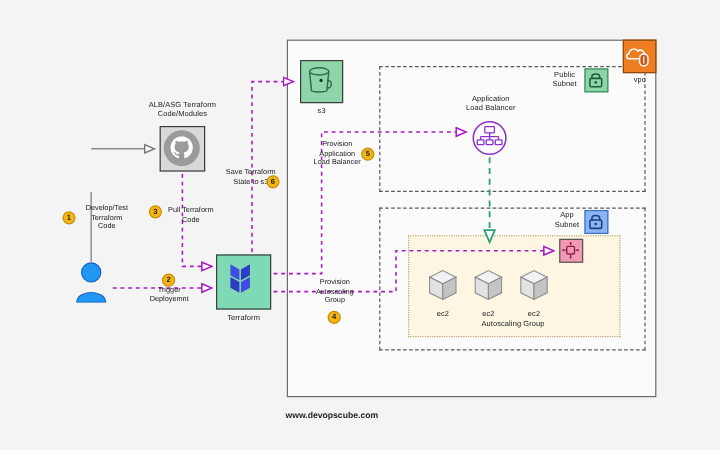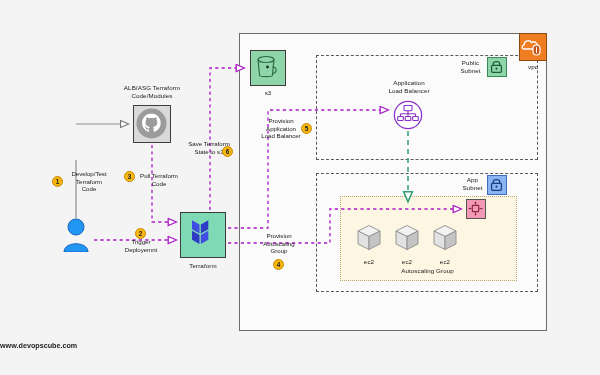--- a/index.html
+++ b/index.html
@@ -47,21 +47,21 @@
   #tf-cap{left:176px;top:262px;width:54px;}
   #gh-cap{left:112px;top:84px;width:80px;}
   #vpc-cap{left:519px;top:63px;width:28px;}
   #pubsub-cap{left:455px;top:59px;width:31px;}
   #appsub-cap{left:458px;top:176px;width:29px;}
   #alb-cap{left:369px;top:79px;width:80px;}
   #asg-cap{left:375px;top:267px;width:105px;}
   #ec2-cap-1{left:355px;top:258px;width:28px;}
   #ec2-cap-2{left:393px;top:258px;width:28px;}
   #ec2-cap-3{left:431px;top:258px;width:28px;}
-  #footer{left:0;top:341px;width:521px;font-size:7.2px;font-weight:bold;color:#222;text-align:left;}
+  #footer{left:16px;top:341px;width:521px;font-size:7.2px;font-weight:bold;color:#222;text-align:center;}
   
   .step{font-size:6.1px;color:#1a1a1a;line-height:1.25;text-align:center;white-space:pre-line;}
   .badge{
     position:absolute;width:11px;height:11px;border-radius:50%;
     background:#f5b611;border:.8px solid #c98c04;
     color:#222;font-size:6.4px;font-weight:bold;
     display:flex;align-items:center;justify-content:center;
     box-sizing:border-box;
   }
   #step1-txt{left:57px;top:170px;width:64px;}

